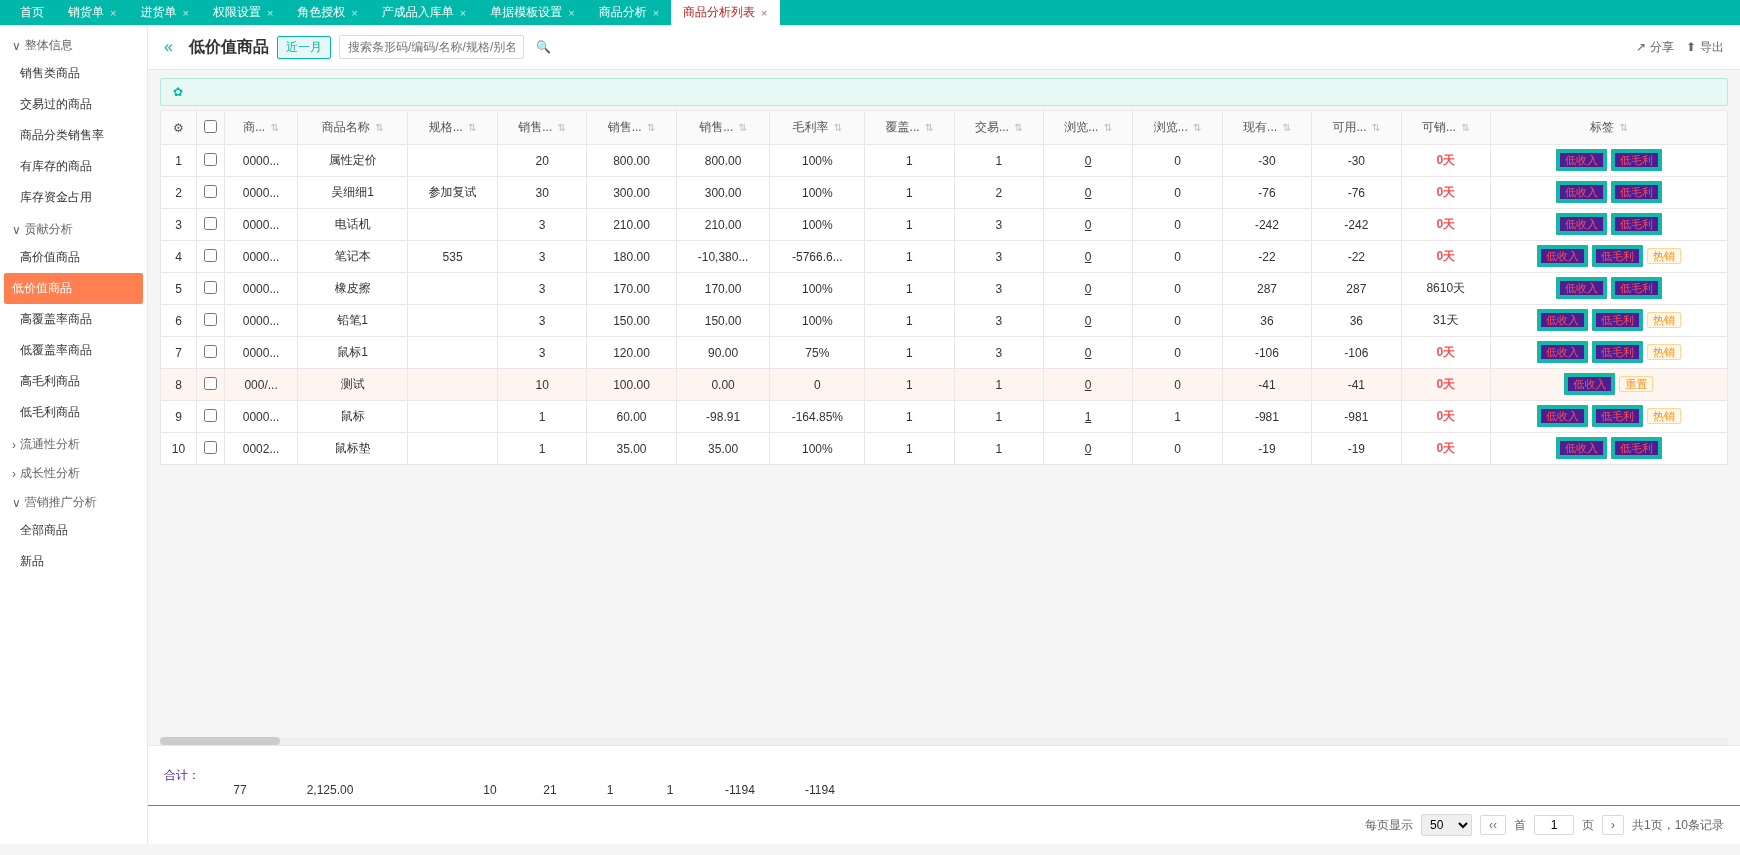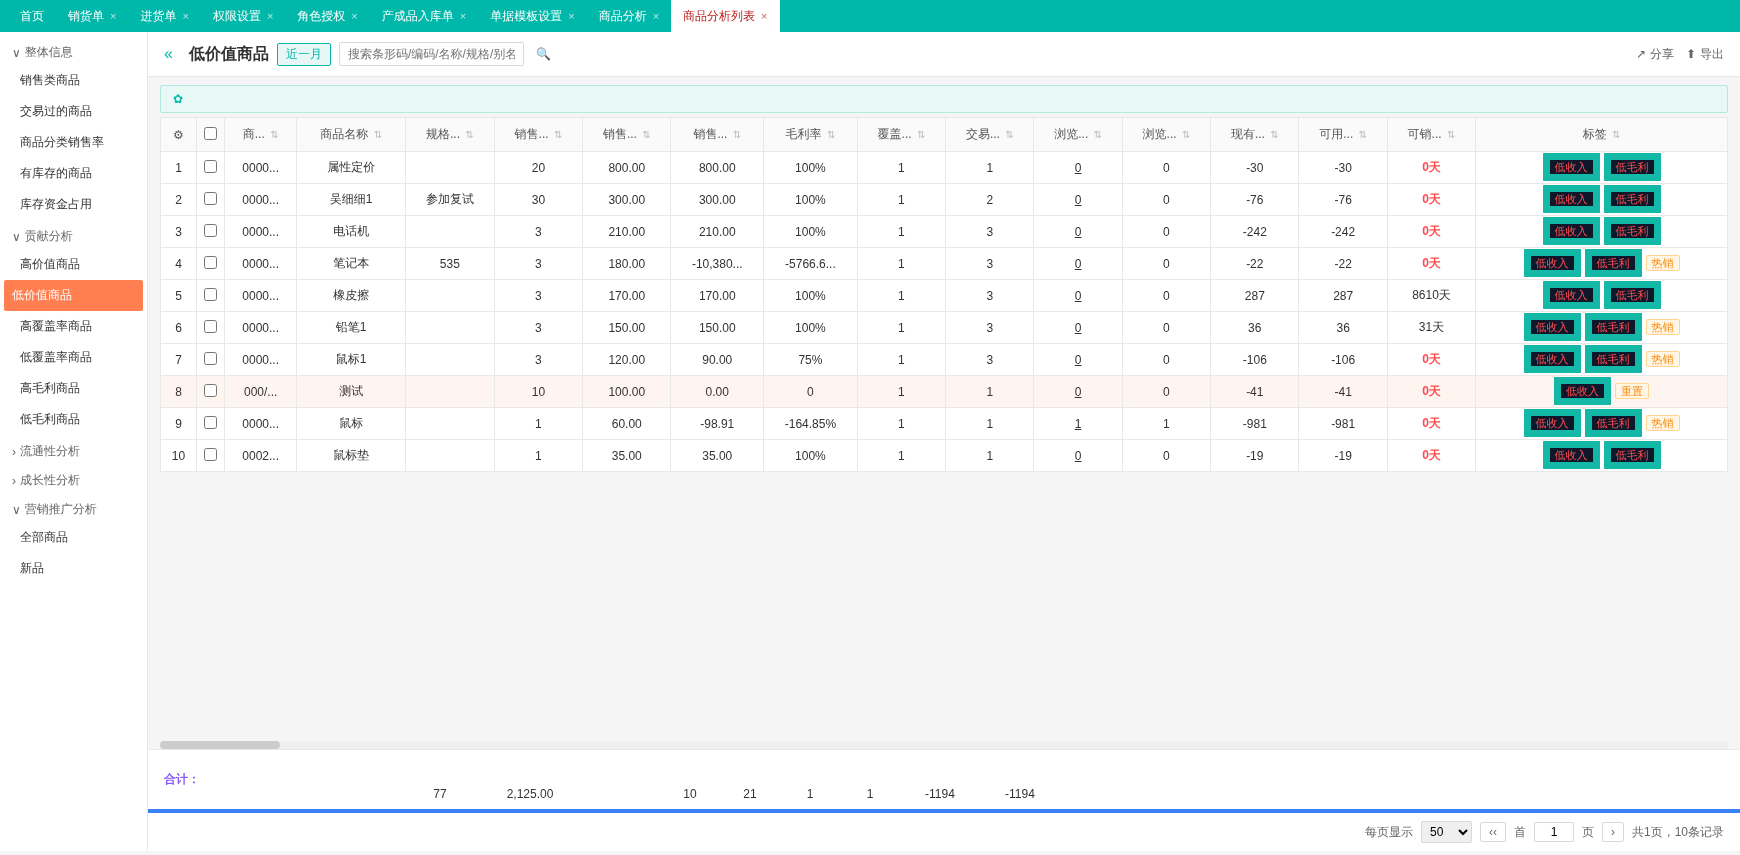--- a/index.html
+++ b/index.html
@@ -3,21 +3,21 @@
   <meta charset="utf-8">
   <style>
     * { box-sizing: border-box; margin: 0; padding: 0; font-family: 'Microsoft YaHei', Arial, sans-serif; font-size: 12px; }
     body { background: #f5f5f5; overflow-x: hidden; }
     
     
     .top-nav {
       background: #00b8a9;
       display: flex;
       align-items: center;
-      height: 32px;
+      height: 25px;
       padding: 0 8px;
       gap: 0;
     }
     .nav-item {
       color: #fff;
       padding: 0 12px;
       height: 36px;
       display: flex;
       align-items: center;
       cursor: pointer;
@@ -164,53 +164,53 @@
     .data-table td {
       border: 1px solid #e8e8e8;
       padding: 7px 6px;
       text-align: center;
       color: #333;
       white-space: nowrap;
     }
     .data-table tr.highlight td { background: #fff5f0; }
     
     .tag { border-radius: 2px; padding: 1px 5px; font-size: 11px; margin: 0 2px; }
-    .tag-red { background: #0f172a; color: #ff4d4f; border: 7px solid #14b8a6; }
+    .tag-red { background: #4c1d95; color: #ff4d4f; border: 4px solid #14b8a6; }
     .tag-orange { background: #fff7e6; color: #fa8c16; border: 1px solid #ffd591; }
     
     .day-0 { color: #ff4d4f; font-weight: bold; }
     .day-num { color: #333; }
     
     .underline { text-decoration: underline; cursor: pointer; color: #333; }
     
     
     .table-footer {
       background: #fff;
       border-top: 1px solid #e8e8e8;
       padding: 8px 16px;
       display: flex;
       align-items: center;
     }
-    .footer-label { color: #8b5cf6; font-weight: bold; margin-right: 200px; }
+    .footer-label { color: #4c1d95; font-weight: normal; }
     .footer-values {
       display: flex;
       gap: 0;
       flex: 1;
       margin-top: 29px;
     }
     .footer-cell {
       text-align: center;
       color: #333;
       min-width: 60px;
     }
 
     
     .pagination {
       background: #fff;
-      border-top: 4px solid #3b82f6;
+      border-top: 1px solid #3b82f6;
       padding: 8px 16px;
       display: flex;
       align-items: center;
       justify-content: flex-end;
       gap: 8px;
     }
     .pagination-label { color: #666; }
     .page-size-select {
       border: 1px solid #d9d9d9;
       padding: 2px 4px;

